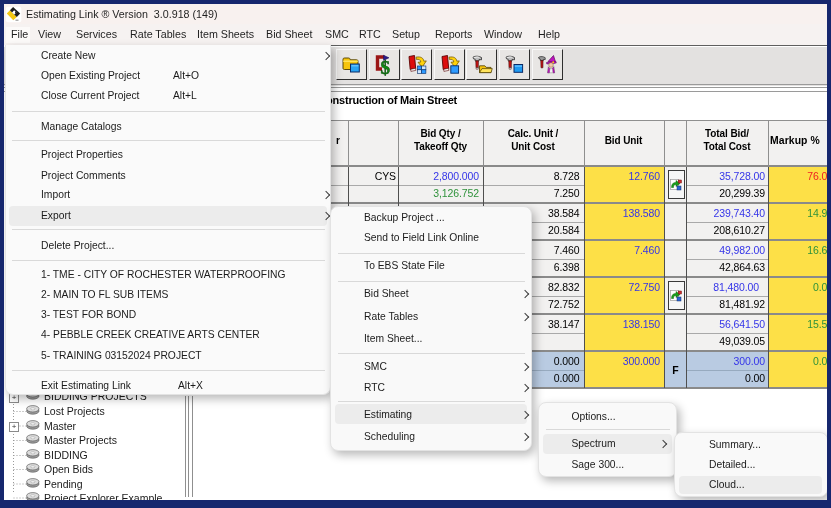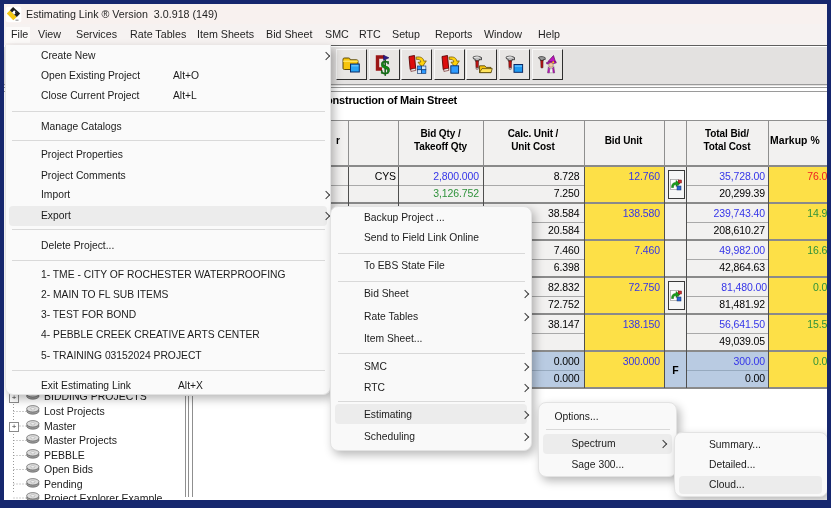--- a/index.html
+++ b/index.html
@@ -312,21 +312,21 @@
   <div class="cell gbg" style="left:365px;width:21px"></div>
   <div class="icbox">
       <svg width="12" height="12" viewBox="0 0 12 12">
         <rect x="0.5" y="0.5" width="8" height="10" fill="#ffffff" stroke="#9a9a9a" stroke-width="0.7"></rect>
         <path d="M1.5 8.5 C1.5 5 3 3.5 6 3.5 L6 1.5 L10 4.5 L6 7.5 L6 5.5 C4 5.5 3.5 6.5 3.5 8.5 Z" fill="#18a018" stroke="#0a5c0a" stroke-width="0.5"></path>
         <rect x="7" y="7" width="4" height="4" fill="#2e66d0" stroke="#12306e" stroke-width="0.5"></rect>
         <rect x="8.2" y="1" width="3.3" height="3" fill="#d03030" stroke="#6e1212" stroke-width="0.5"></rect>
       </svg>
     </div>
   <div class="cell gbg" style="left:387px;width:81px">
-      <div class="r1 blue" style="padding-right:1px">81,480.00</div>
+      <div class="r1 blue" style="padding-right:9px">81,480.00</div>
       <div class="r2" style="padding-right:3px">81,481.92</div>
       <div class="rl" style="left:0;right:0"></div>
     </div>
   <div class="cell wbg" style="left:469px;width:67px">
       <div class="r1 green" style="justify-content:flex-end;padding-right:0;width:64px">0.00</div>
     </div>
 </div>
 <div class="psep" style="top:313px"></div>
 
 <div class="pair" style="top:315px">
@@ -438,21 +438,21 @@
         <ellipse cx="6.8" cy="3.8" rx="2.2" ry="1.1" fill="#f5f5f5" stroke="#8a8a8a" stroke-width="0.4"></ellipse>
       </svg>
     <span>Master Projects</span>
   </div>
   <div class="trow" style="left:22px;top:59px">
     <svg class="tico" width="14" height="10" viewBox="0 0 14 10">
         <ellipse cx="6.8" cy="6" rx="6.2" ry="3.2" fill="#9e9e9e" stroke="#4a4a4a" stroke-width="0.6"></ellipse>
         <ellipse cx="6.8" cy="3.8" rx="6.2" ry="3.2" fill="#dcdcdc" stroke="#4a4a4a" stroke-width="0.6"></ellipse>
         <ellipse cx="6.8" cy="3.8" rx="2.2" ry="1.1" fill="#f5f5f5" stroke="#8a8a8a" stroke-width="0.4"></ellipse>
       </svg>
-    <span>PEBBLE</span>
+    <span>BIDDING</span>
   </div>
   <div class="trow" style="left:22px;top:73px">
     <svg class="tico" width="14" height="10" viewBox="0 0 14 10">
         <ellipse cx="6.8" cy="6" rx="6.2" ry="3.2" fill="#9e9e9e" stroke="#4a4a4a" stroke-width="0.6"></ellipse>
         <ellipse cx="6.8" cy="3.8" rx="6.2" ry="3.2" fill="#dcdcdc" stroke="#4a4a4a" stroke-width="0.6"></ellipse>
         <ellipse cx="6.8" cy="3.8" rx="2.2" ry="1.1" fill="#f5f5f5" stroke="#8a8a8a" stroke-width="0.4"></ellipse>
       </svg>
     <span>Open Bids</span>
   </div>
   <div class="trow" style="left:22px;top:87.5px">
@@ -581,21 +581,21 @@
   <div class="arrow" style="left:190.5px;top:107px"></div>
   <div class="arrow" style="left:190.5px;top:157px"></div>
   <div class="arrow" style="left:190.5px;top:178.5px"></div>
   <div class="arrow" style="left:190.5px;top:205px"></div>
   <div class="arrow" style="left:190.5px;top:227px"></div>
 </div>
 
 <div class="menu" id="accmenu" style="left:537.5px;top:402px;width:139px;height:74.5px;border-radius:8px;z-index:12;background:#f9f9f9;">
   <div class="hl" style="left:4px;top:30.5px;right:4px;height:20px;"></div>
   <div class="mi" style="top:3px">
-      <span style="margin-left:16px">Options...</span>
+      <span style="margin-left:33px">Options...</span>
     </div>
   <div class="msep" style="left:7px;right:6px;top:26px"></div>
   <div class="mi" style="top:30.5px">
       <span style="margin-left:33px">Spectrum</span>
     </div>
   <div class="arrow" style="left:121px;top:38px"></div>
   <div class="mi" style="top:51.5px">
       <span style="margin-left:33px">Sage 300...</span>
     </div>
 </div>

